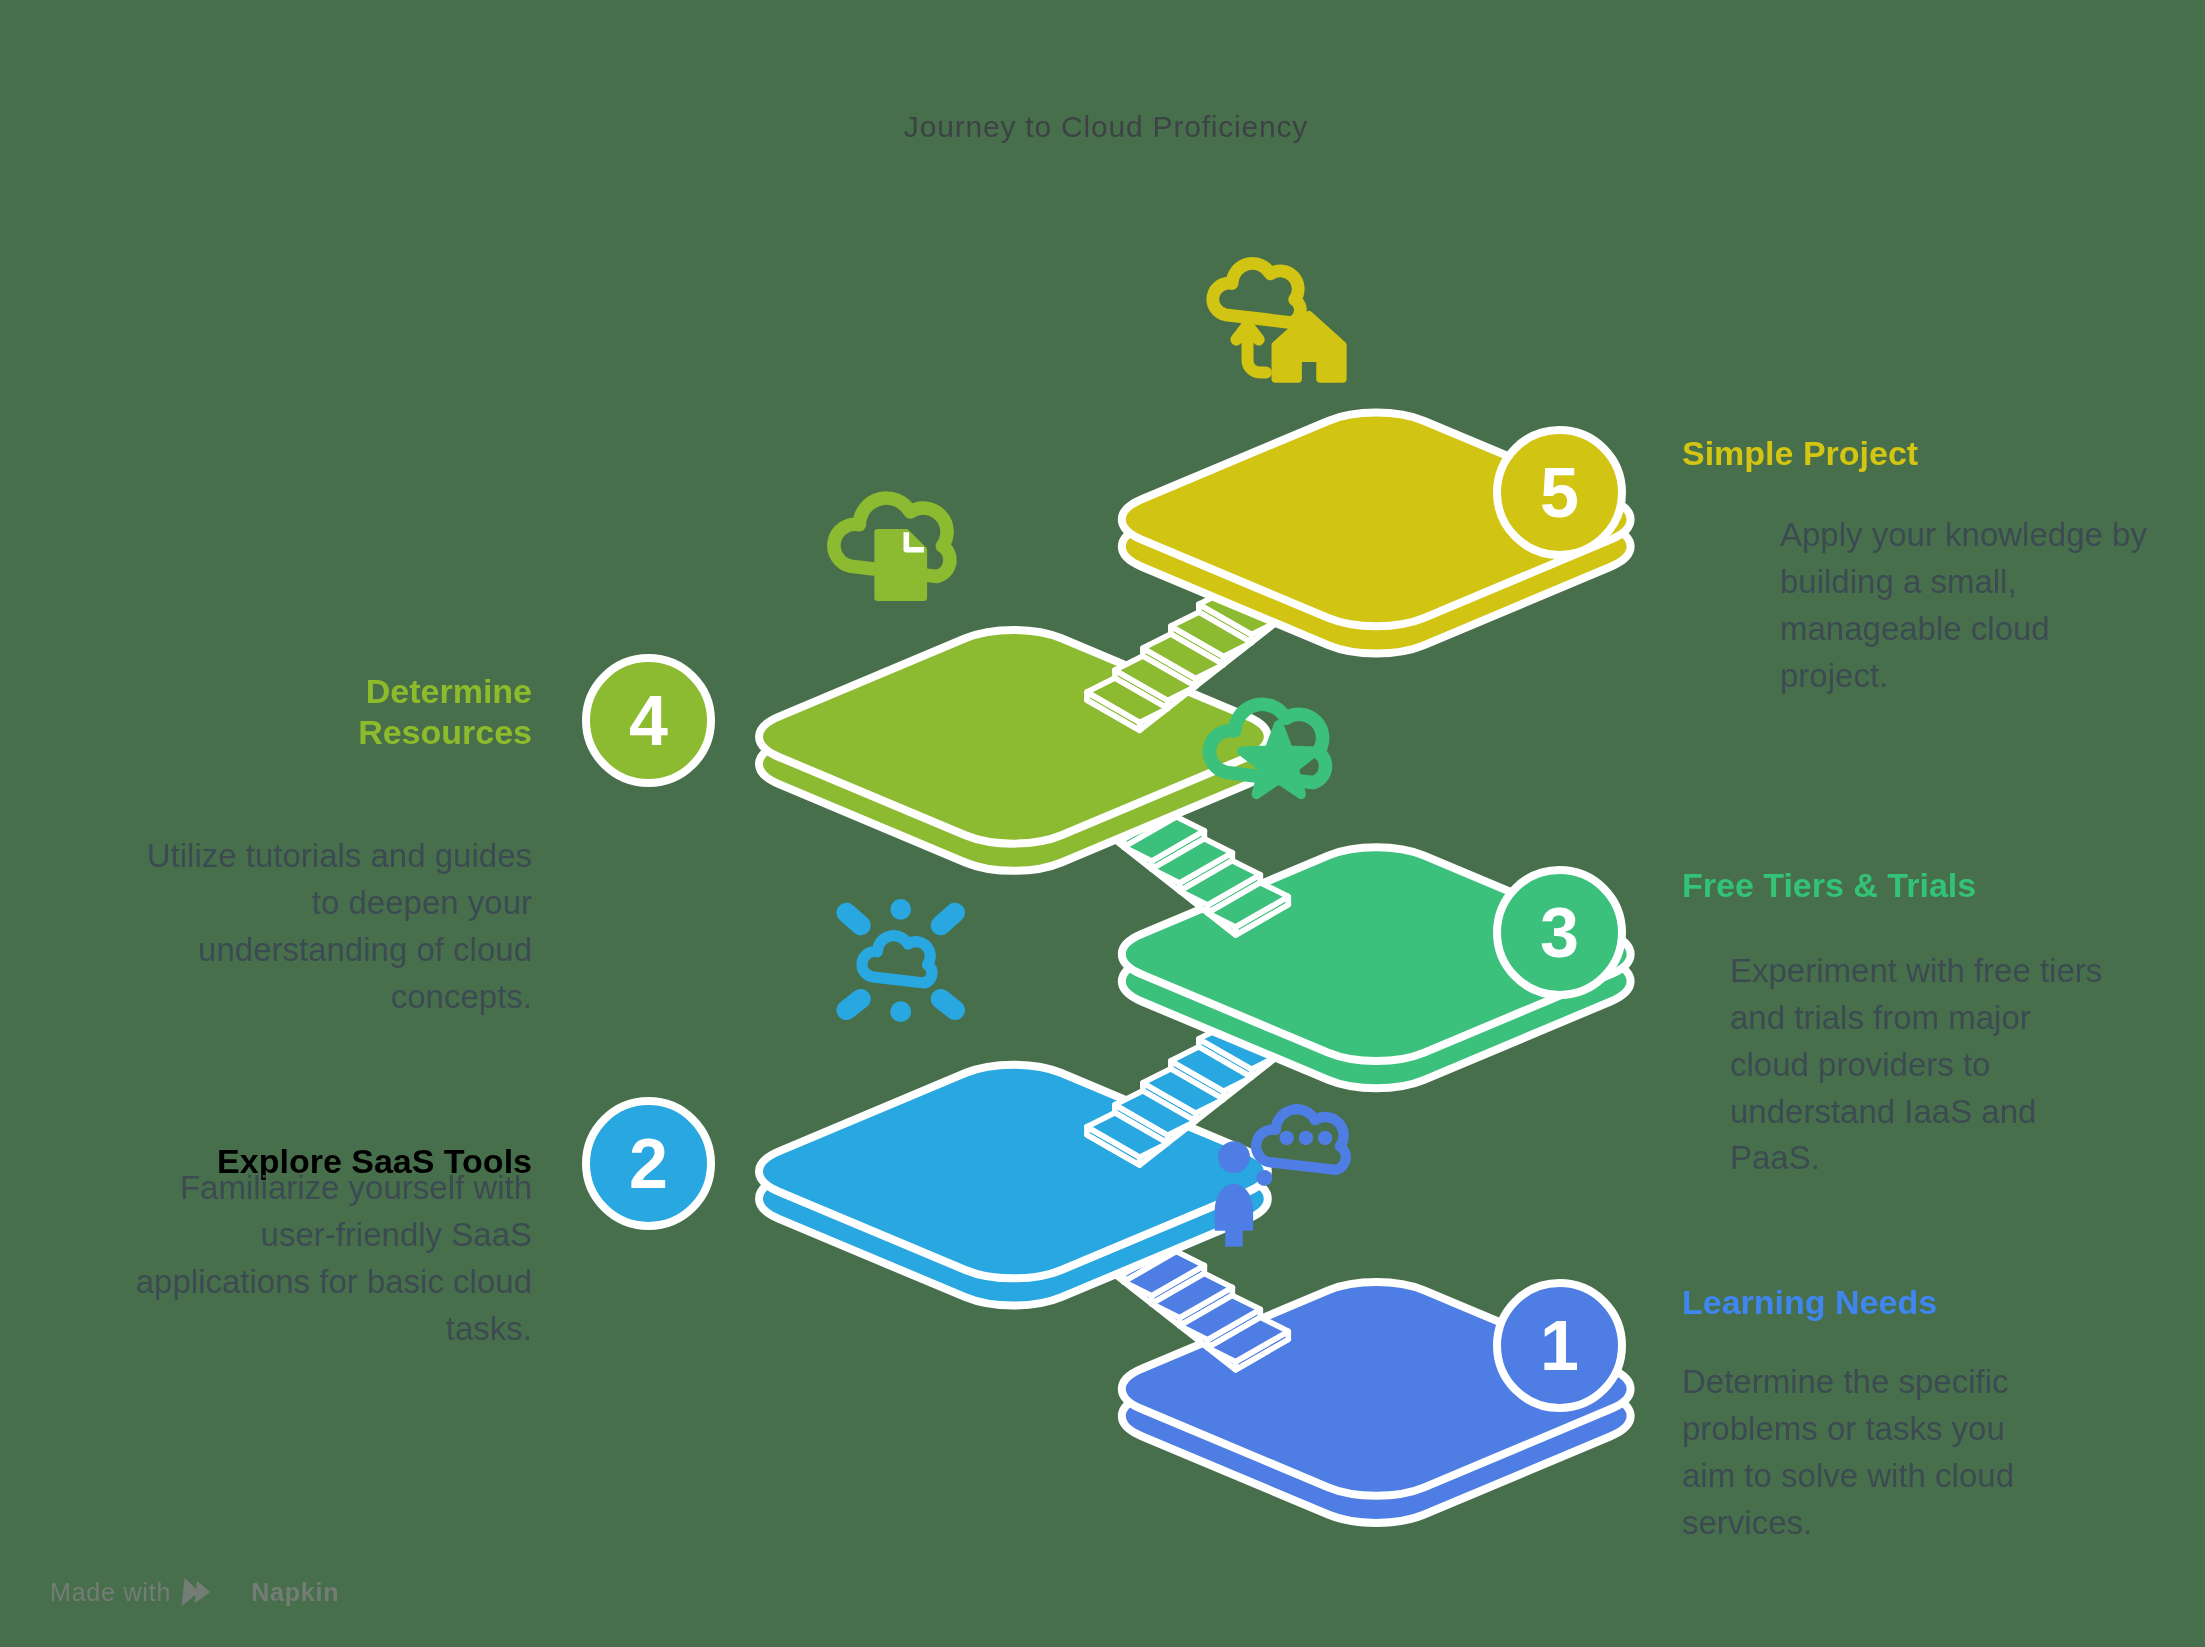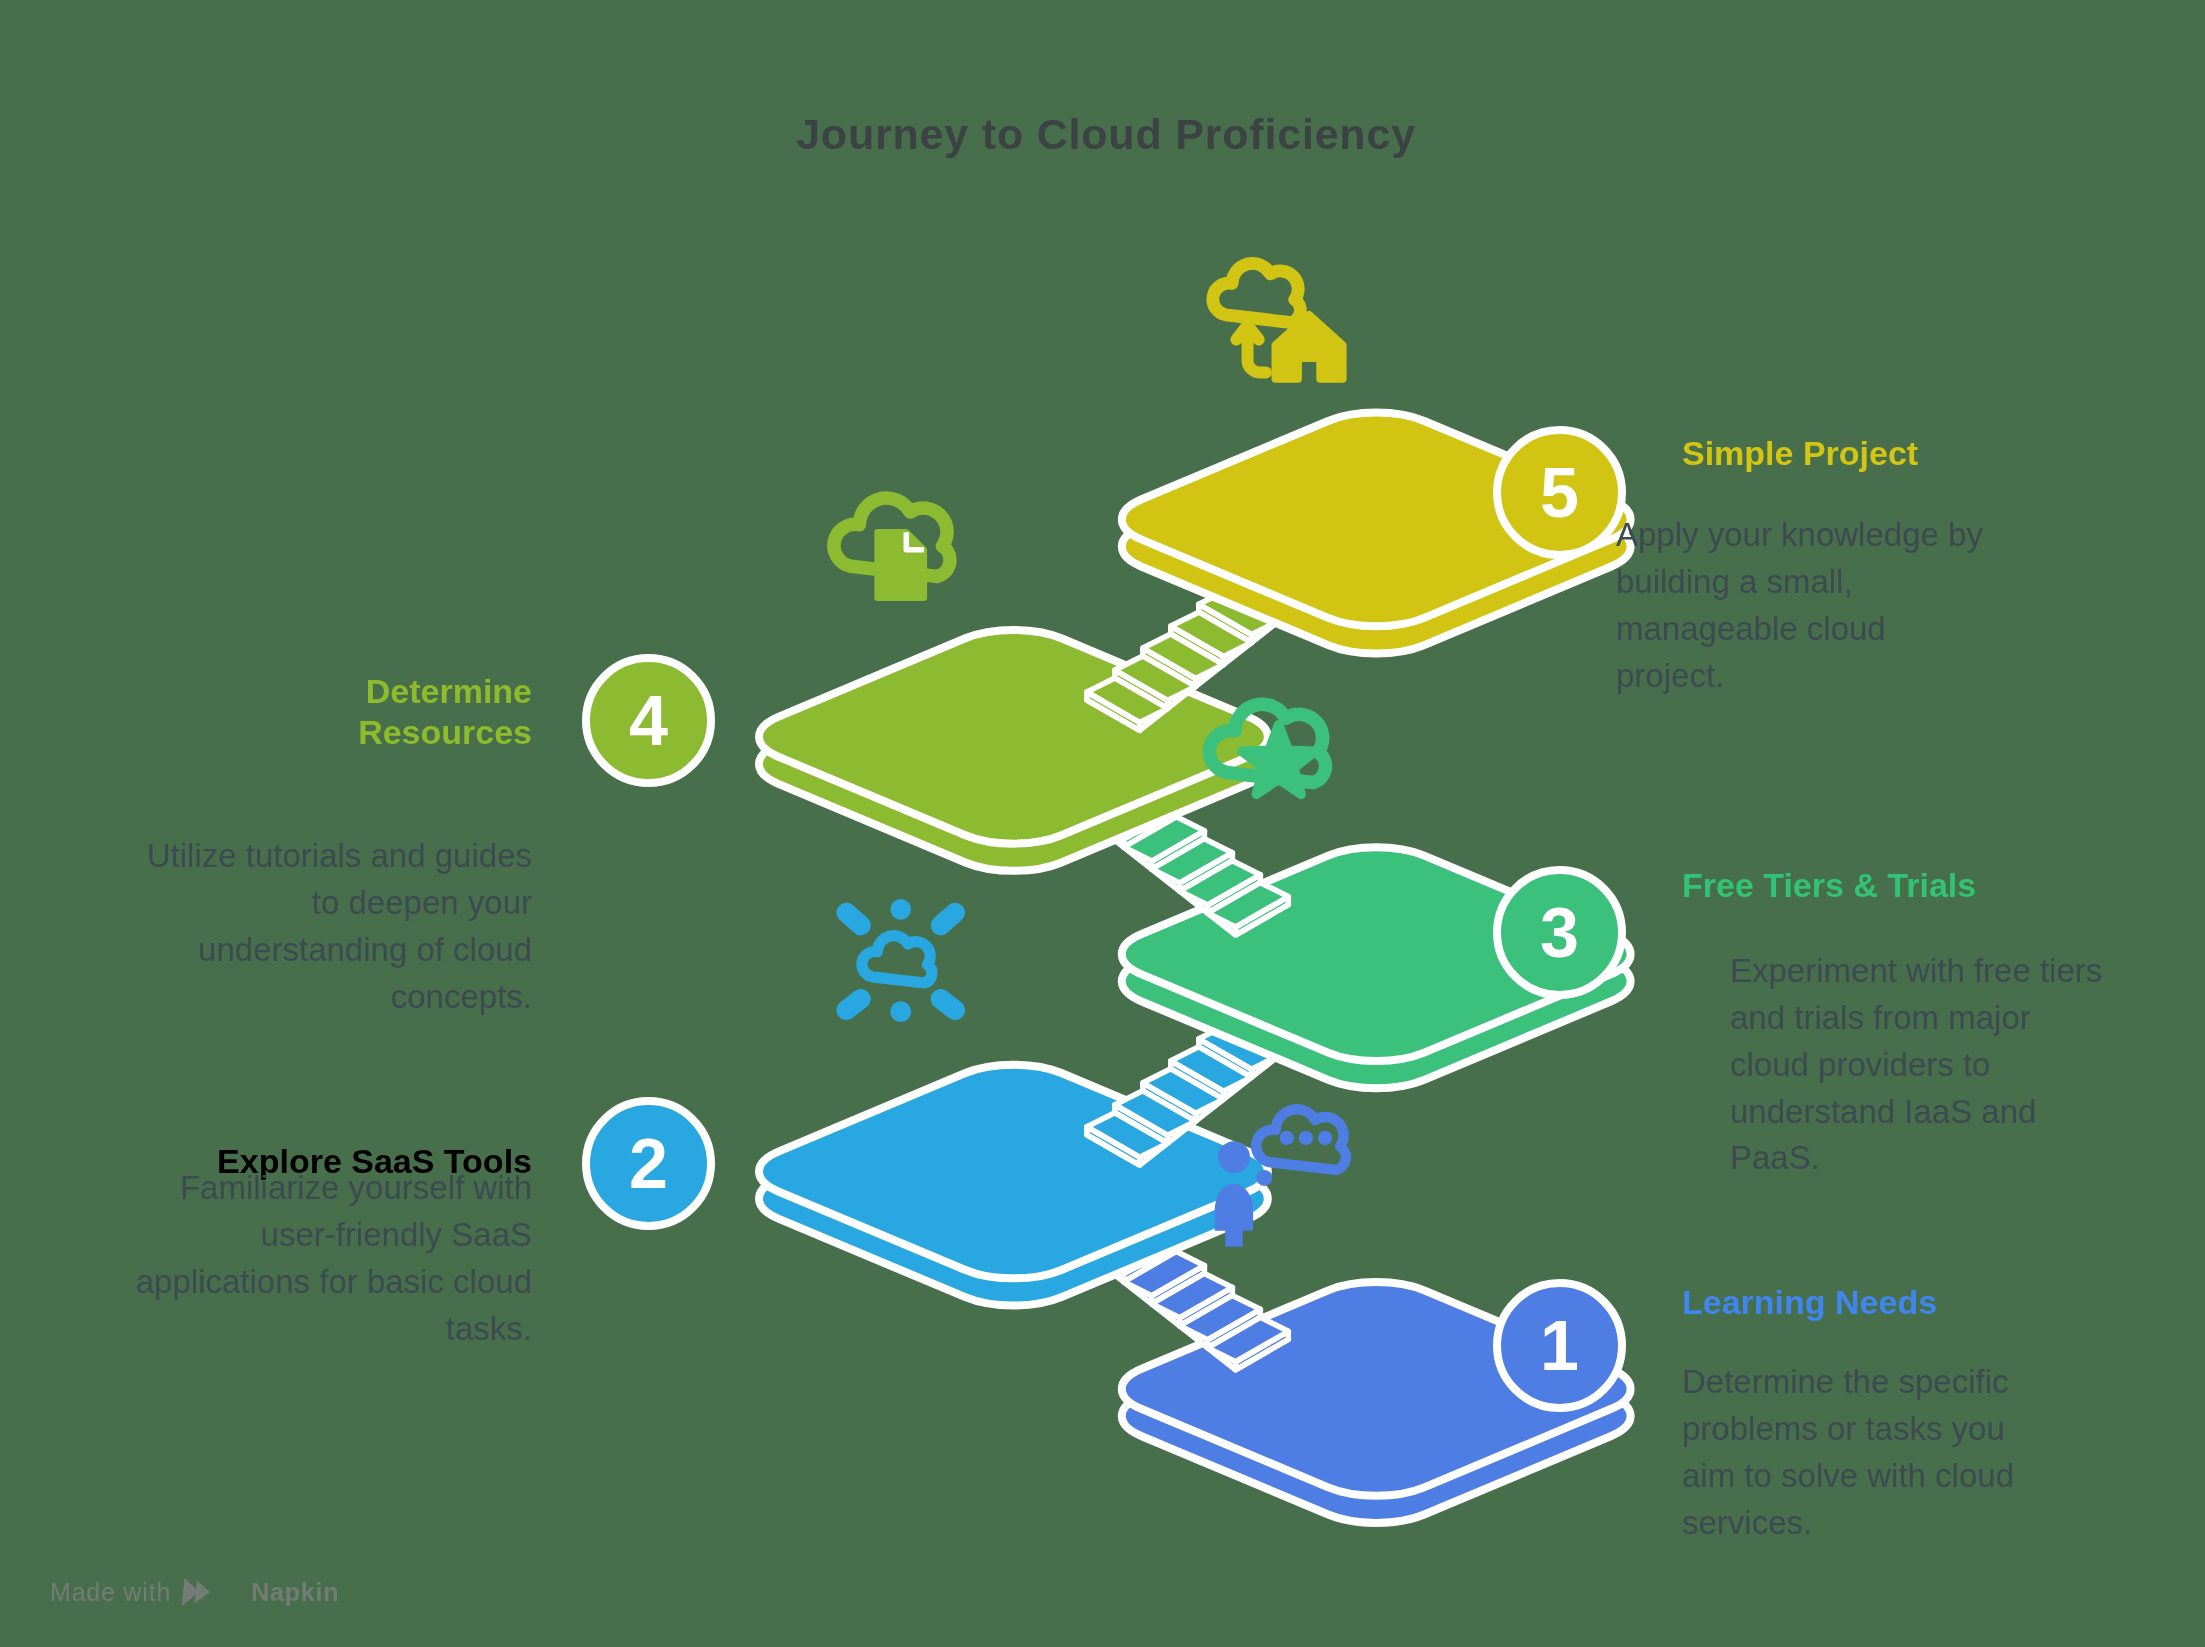--- a/index.html
+++ b/index.html
@@ -4,21 +4,21 @@
 <style>
   html,body{margin:0;padding:0;}
   body{
     width:2205px;height:1647px;position:relative;overflow:hidden;
     background:var(--bg,#486f4b);
     font-family:"Liberation Sans", sans-serif;
   }
   #scene{position:absolute;left:0;top:0;}
   .abs{position:absolute;}
   .page-title{
-    font-size:43px;font-weight:700;letter-spacing:0.8px;
+    font-size:30px;font-weight:400;letter-spacing:0.8px;
     color:var(--title,#3d4245);white-space:nowrap;transform:translateX(-50%);
   }
   .step-heading{
     font-size:34px;font-weight:bold;line-height:1.2;white-space:nowrap;
   }
   .step-heading.wrap{white-space:normal;}
   .step-desc{
     font-size:33px;line-height:1.42;color:var(--body,#3c4a52);
   }
   .right-col{text-align:left;}
@@ -167,21 +167,21 @@
     <circle cx="1610" cy="1424" r="9" fill="#4e7de3"></circle>
     <circle cx="1634" cy="1424" r="9" fill="#4e7de3"></circle>
     <circle cx="1658" cy="1424" r="9" fill="#4e7de3"></circle>
     <circle cx="1582" cy="1474" r="10" fill="#4e7de3"></circle>
   </g>
   </svg>
 
 <div class="abs page-title" style="left:1106px;top:110px;">Journey to Cloud Proficiency</div>
 
 <div class="abs right-col step-heading" style="left: 1682px; top: 433px; color: rgb(211, 197, 17);">Simple Project</div>
-<div class="abs right-col step-desc" style="left:1616px;top:512px;width:376px;">Apply your knowledge by building a small, manageable cloud project.</div>
+<div class="abs right-col step-desc" style="left:1780px;top:512px;width:376px;">Apply your knowledge by building a small, manageable cloud project.</div>
 
 <div class="abs right-col step-heading" style="left: 1682px; top: 865px; color: rgb(50, 195, 119);">Free Tiers &amp; Trials</div>
 <div class="abs right-col step-desc" style="left:1682px;top:948px;width:384px;margin-left:48px;">Experiment with free tiers and trials from major cloud providers to understand IaaS and PaaS.</div>
 
 <div class="abs right-col step-heading" style="left: 1682px; top: 1282px; color: rgb(63, 134, 240);">Learning Needs</div>
 <div class="abs right-col step-desc" style="left:1682px;top:1359px;width:384px;">Determine the specific problems or tasks you aim to solve with cloud services.</div>
 
 <div class="abs left-col step-heading wrap" style="left: 292px; top: 671px; width: 240px; color: rgb(141, 187, 43);">Determine Resources</div>
 <div class="abs left-col step-desc" style="left:116px;top:833px;width:416px;">Utilize tutorials and guides to deepen your understanding of cloud concepts.</div>
 

